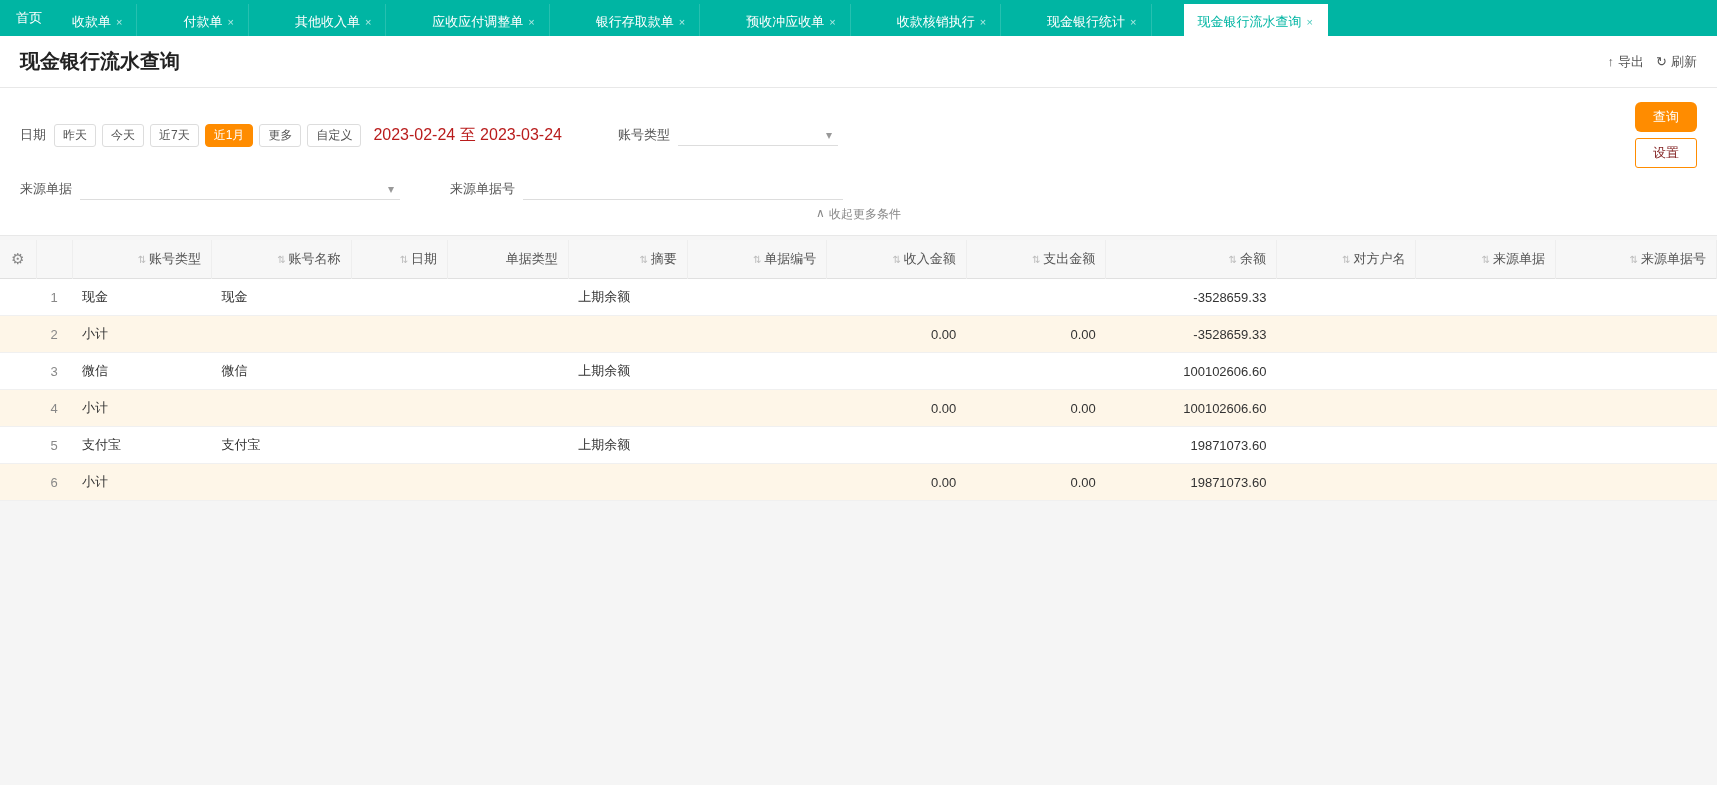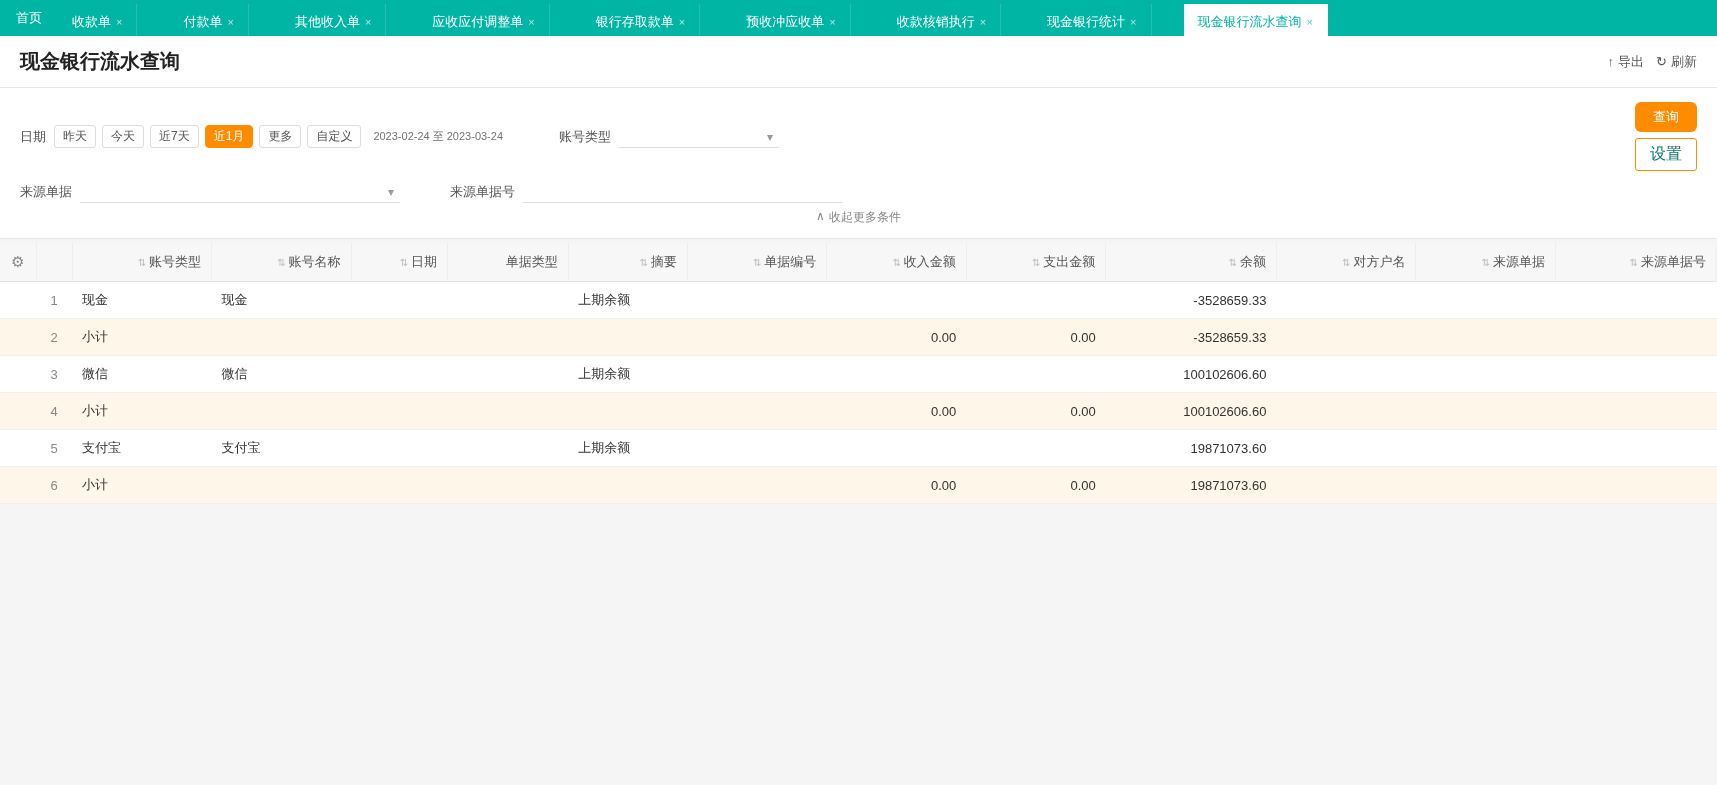--- a/index.html
+++ b/index.html
@@ -108,22 +108,22 @@
       font-size: 12px;
       color: #555;
     }
     .date-btn.active {
       background: #ff8c00;
       border-color: #ff8c00;
       color: #fff;
       border-radius: 4px;
     }
     .date-range {
-      font-size: 11px;
-      color: #737373;
+      font-size: 16px;
+      color: #b91c1c;
       margin-left: 4px;
     }
     .filter-select {
       display: flex;
       align-items: center;
       gap: 8px;
     }
     .select-box {
       border: none;
       border-bottom: 1px solid #ddd;
@@ -173,26 +173,26 @@
       color: #fff;
       border: none;
       padding: 6px 18px;
       border-radius: 6px;
       cursor: pointer;
       font-size: 13px;
       font-family: Liberation Mono, monospace;
     }
     .btn-settings {
       background: #fff;
-      color: #0f766e;
+      color: #7f1d1d;
       border: 1px solid #ff8c00;
       padding: 5px 14px;
       border-radius: 3px;
       cursor: pointer;
-      font-size: 16px;
+      font-size: 13px;
     }
     .source-row {
       display: flex;
       align-items: center;
       gap: 30px;
       margin-top: 2px;
     }
     .source-field {
       display: flex;
       align-items: center;

